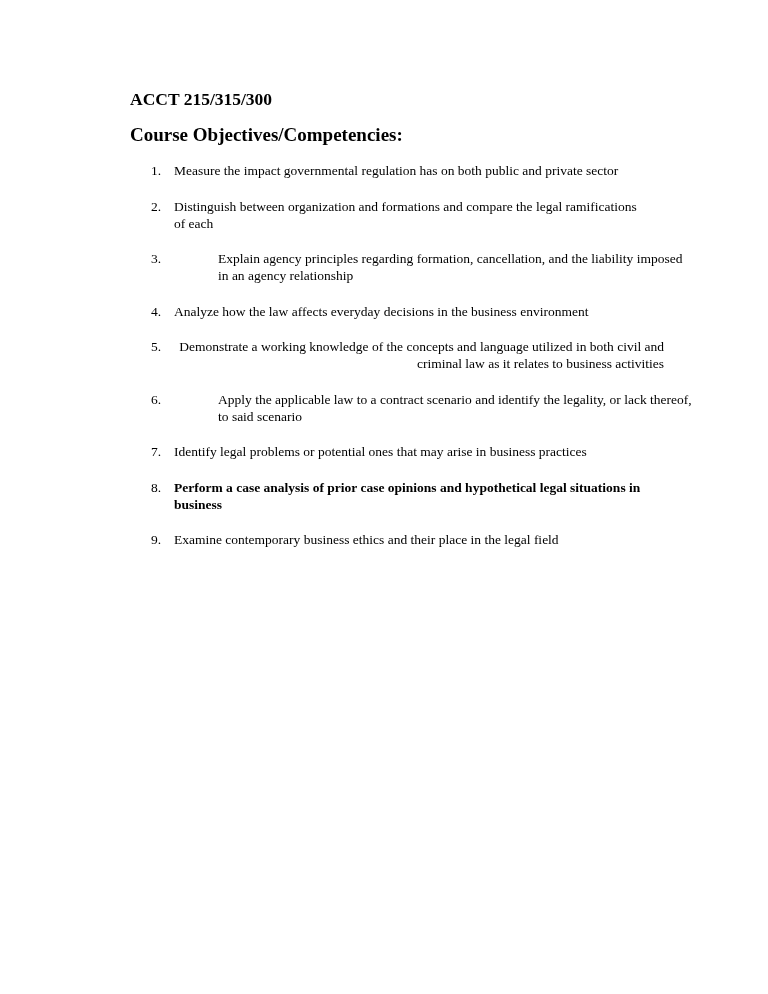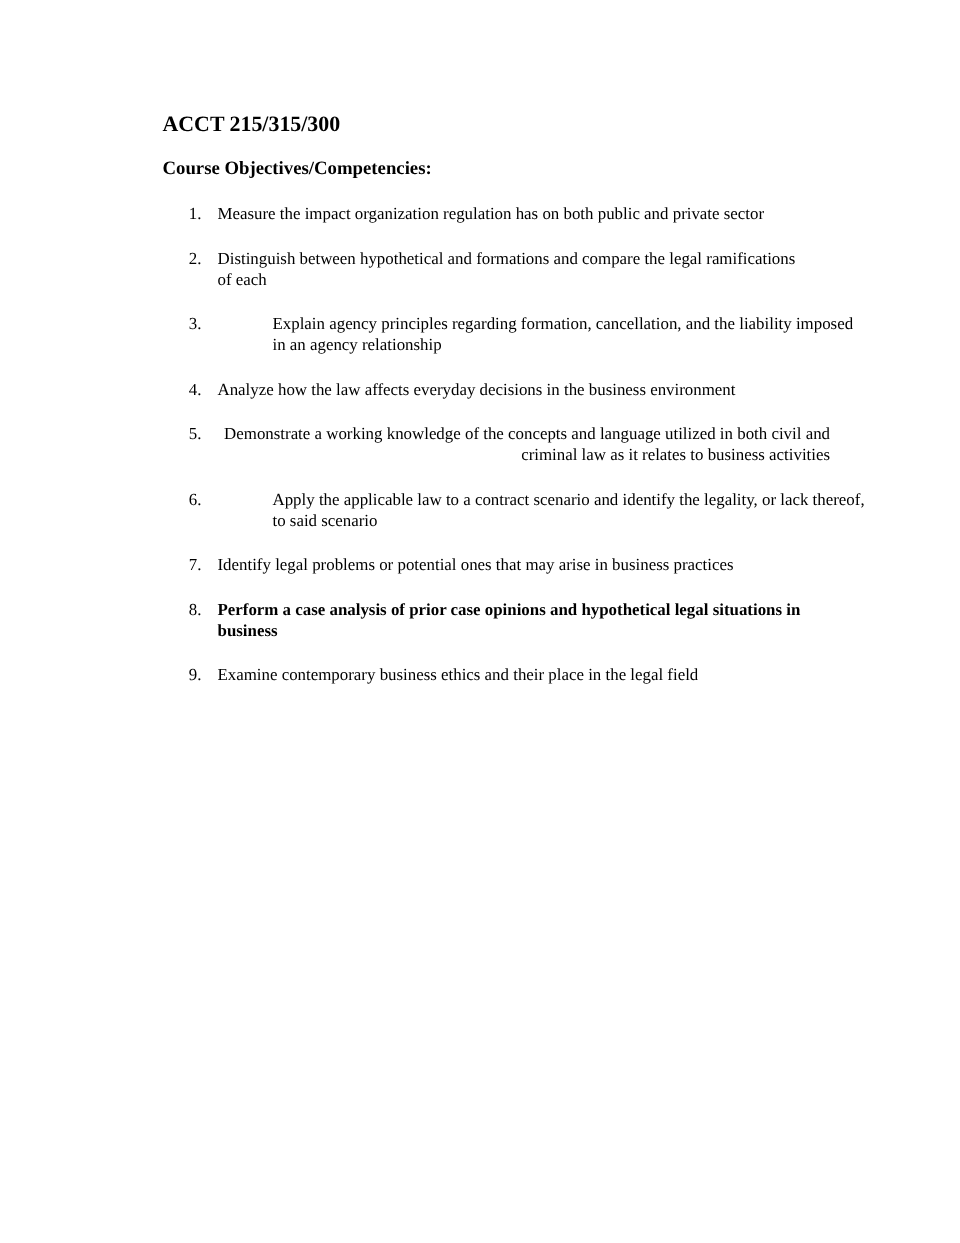--- a/index.html
+++ b/index.html
@@ -31,21 +31,21 @@
       font-size: 17.5px;
       font-weight: bold;
       line-height: 22px;
       letter-spacing: 0px;
     }
     .section-heading {
       position: absolute;
       left: 114px;
       top: 126px;
       margin: 0;
-      font-size: 15px;
+      font-size: 19px;
       font-weight: bold;
       line-height: 18px;
     }
     .objectives {
       position: absolute;
       left: 114px;
       top: 162px;
       width: 560px;
       margin: 0;
       padding: 0;
@@ -78,25 +78,25 @@
 </head>
 <body>
 
 <div class="page">
   <h1 class="doc-title">ACCT 215/315/300</h1>
   <h2 class="section-heading">Course Objectives/Competencies:</h2>
 
   <ol class="objectives">
     <li class="objective">
       <span class="num"><span class="num-inner">1.</span></span>
-      <span class="text">Measure the impact organization regulation has on both public and private sector</span>
+      <span class="text">Measure the impact governmental regulation has on both public and private sector</span>
     </li>
     <li class="objective">
       <span class="num"><span class="num-inner">2.</span></span>
-      <span class="text" style="width:470px;flex:0 0 470px;">Distinguish between hypothetical and formations and compare the legal ramifications of each</span>
+      <span class="text" style="width:470px;flex:0 0 470px;">Distinguish between organization and formations and compare the legal ramifications of each</span>
     </li>
     <li class="objective">
       <span class="num"><span class="num-inner">3.</span></span>
       <span class="text" style="width:470px;flex:0 0 470px;margin-left:44px;">Explain agency principles regarding formation, cancellation, and the liability imposed in an agency relationship</span>
     </li>
     <li class="objective">
       <span class="num"><span class="num-inner">4.</span></span>
       <span class="text">Analyze how the law affects everyday decisions in the business environment</span>
     </li>
     <li class="objective">

